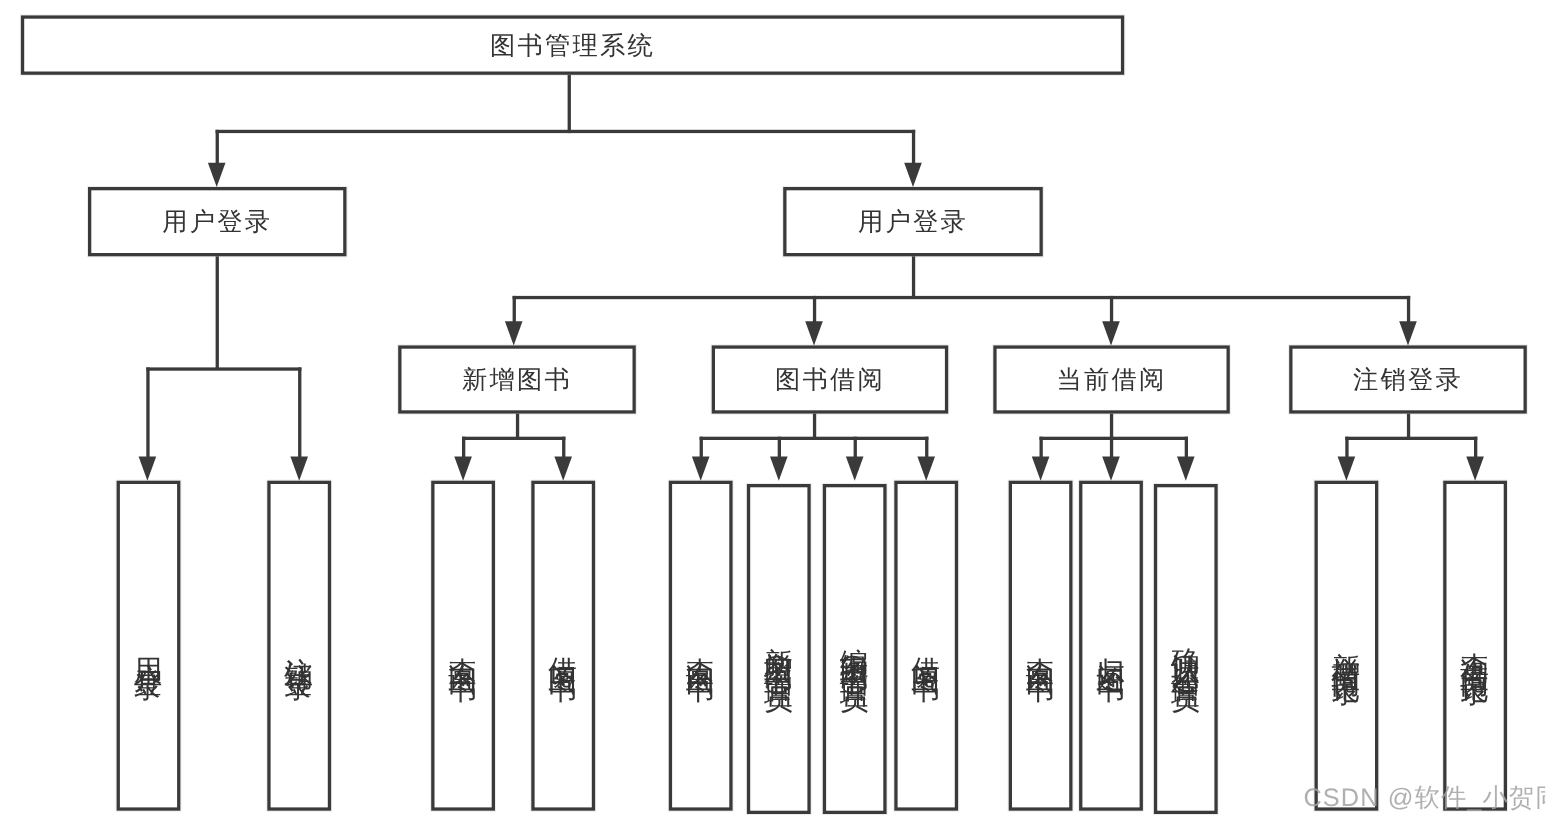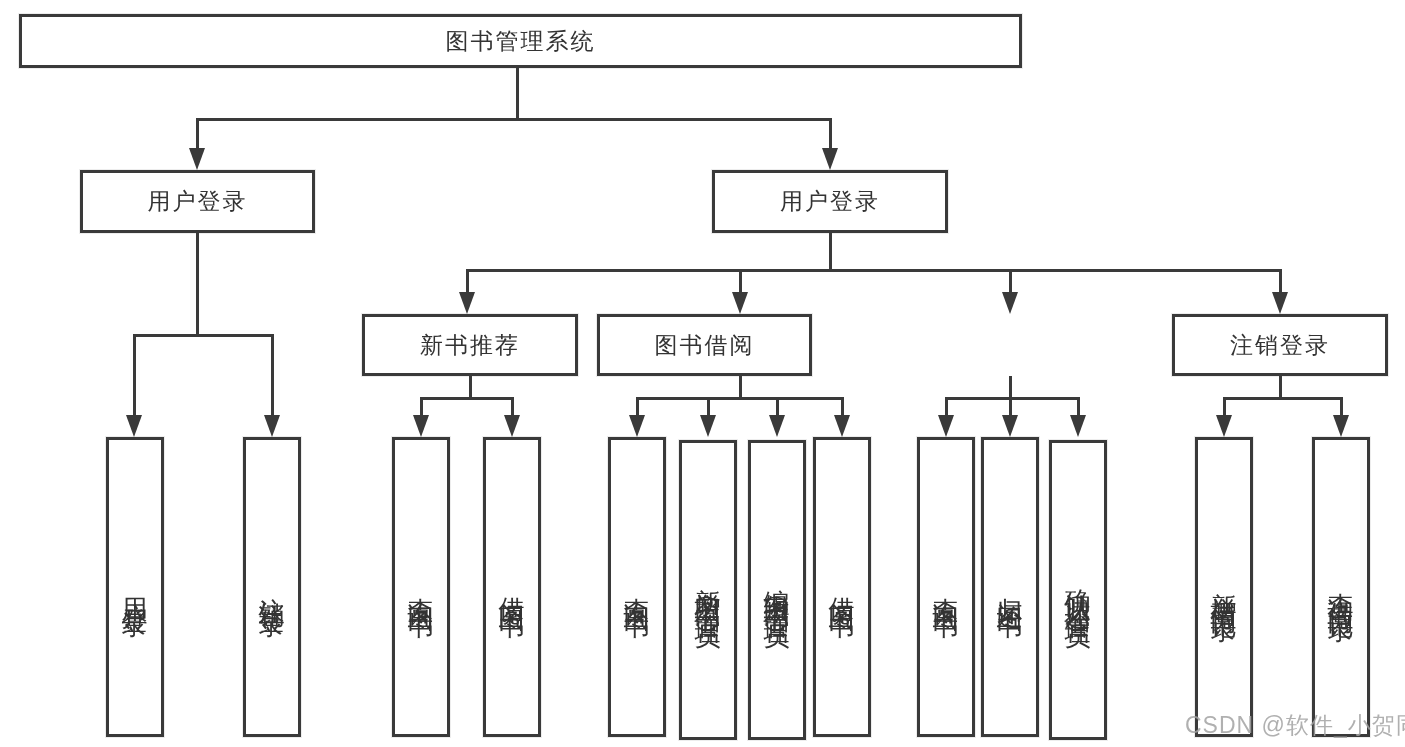--- a/index.html
+++ b/index.html
@@ -69,24 +69,27 @@
   <div class="vl" style="left:465.5px;top:269px;height:25px"></div>
   <div class="ah" style="left:459px;top:292px"></div>
   <div class="vl" style="left:738.5px;top:269px;height:25px"></div>
   <div class="ah" style="left:732px;top:292px"></div>
   <div class="vl" style="left:1008.5px;top:269px;height:25px"></div>
   <div class="ah" style="left:1002px;top:292px"></div>
   <div class="vl" style="left:1278.5px;top:269px;height:25px"></div>
   <div class="ah" style="left:1272px;top:292px"></div>
 
   <div class="box h" style="left:362px;top:314px;width:216px;height:62px">
-    <span>新书推荐</span>
+    <span>新增图书</span>
   </div>
-  <div class="box h" style="left:597px;top:314px;width:215px;height:62px">
+  <div class="box h" style="left:647px;top:314px;width:215px;height:62px">
     <span>图书借阅</span>
+  </div>
+  <div class="box h" style="left:903px;top:314px;width:215px;height:62px">
+    <span>当前借阅</span>
   </div>
   <div class="box h" style="left:1172px;top:314px;width:216px;height:62px">
     <span>注销登录</span>
   </div>
 
   <div class="vl" style="left:468.5px;top:376px;height:23px"></div>
   <div class="hl" style="left:419.5px;top:397px;width:94px"></div>
   <div class="vl" style="left:419.5px;top:397px;height:20px"></div>
   <div class="ah" style="left:413px;top:415px"></div>
   <div class="vl" style="left:510.5px;top:397px;height:20px"></div>

